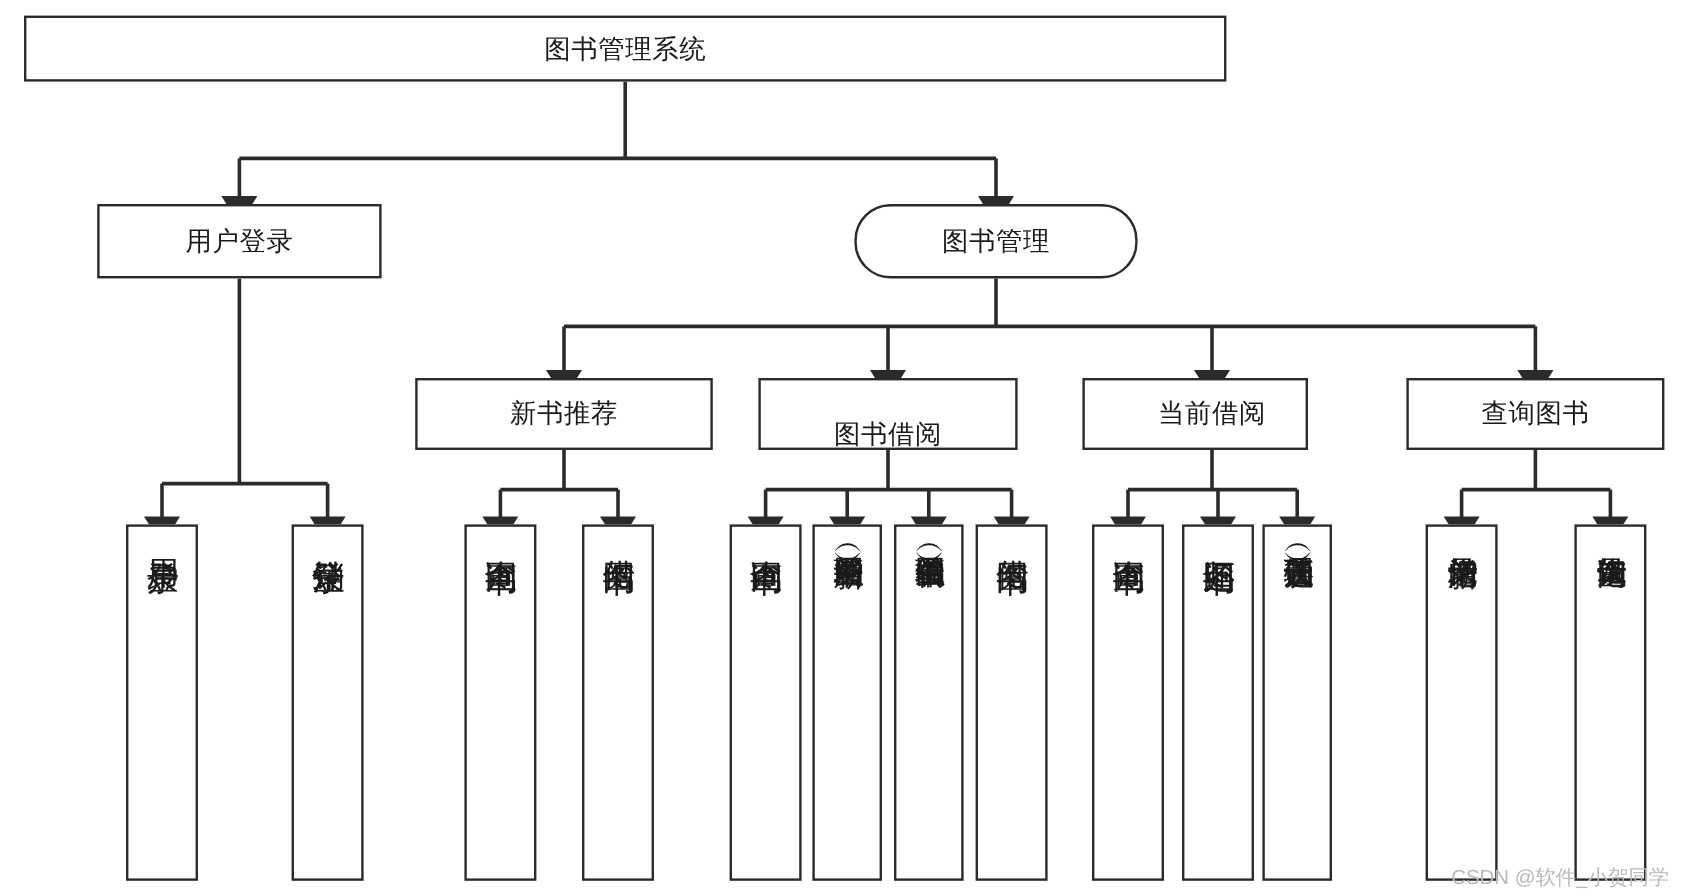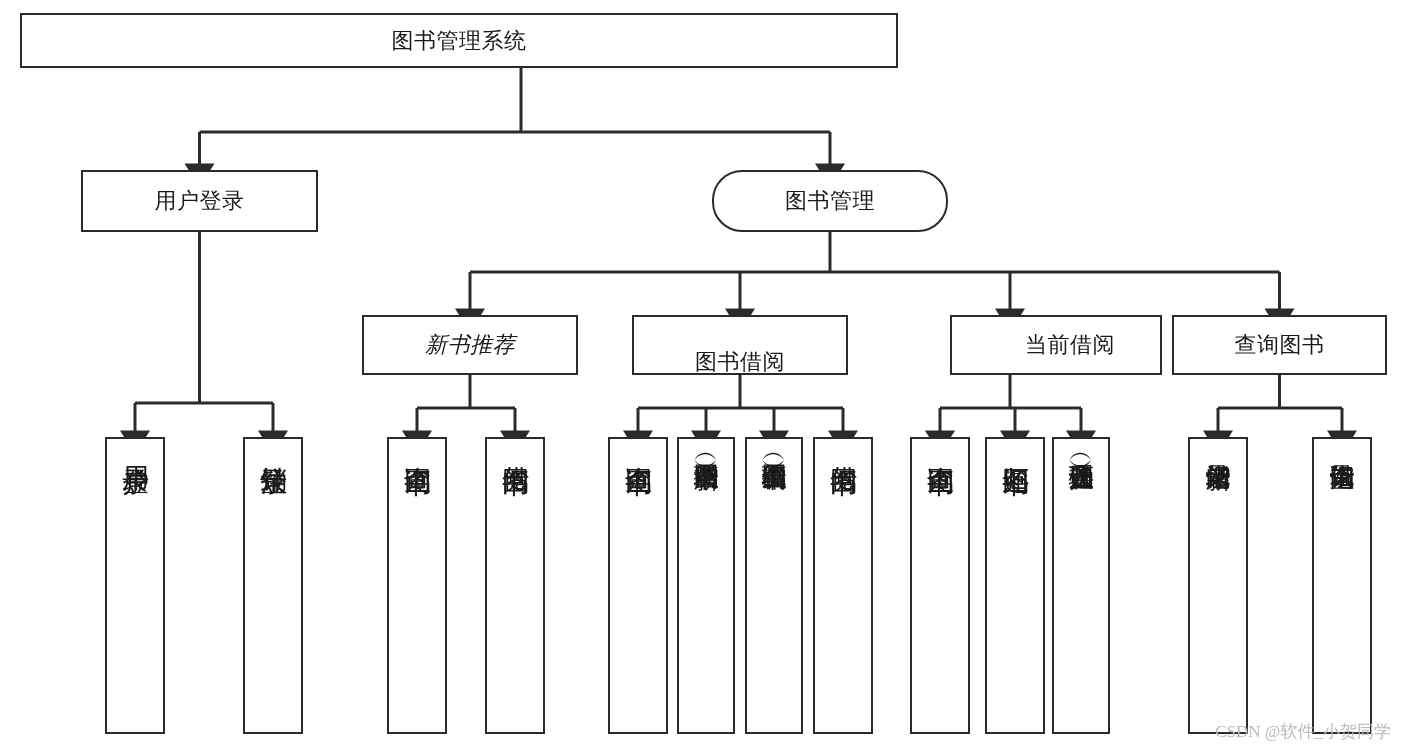--- a/index.html
+++ b/index.html
@@ -61,21 +61,21 @@
     letter-spacing: 0px;
   }
   .watermark {
     position: absolute;
     right: 14px;
     bottom: 4px;
     font-size: 17px;
     color: #b9b9b9;
     white-space: nowrap;
     z-index: 3;
-    font-family: Liberation Serif, serif;
+    font-family: Liberation Sans, sans-serif;
   }
 </style>
 </head>
 <body>
 
 <div id="canvas">
 
   <svg id="wires" viewBox="0 0 1405 747" xmlns="http://www.w3.org/2000/svg">
     <defs>
       <marker id="arrow" markerWidth="9" markerHeight="10" refX="1.2" refY="5" orient="auto" markerUnits="strokeWidth">
@@ -113,36 +113,36 @@
         <path d="M1015,408 L1015,434" marker-end="url(#arrow)"></path>
         <path d="M1081,408 L1081,434" marker-end="url(#arrow)"></path>
         <path d="M1279.5,375 L1279.5,408"></path>
         <path d="M1218,408 L1342,408"></path>
         <path d="M1218,408 L1218,434" marker-end="url(#arrow)"></path>
         <path d="M1342,408 L1342,434" marker-end="url(#arrow)"></path>
       </g>
   </svg>
 
   <div id="node-layer">
-      <div class="node horiz" style="left: 20px; top: 13px; width: 878px; height: 55px;">
+      <div class="node horiz" style="left: 20px; top: 13px; width: 1002px; height: 55px;">
         <span class="label">图书管理系统</span>
       </div>
       <div class="node horiz" style="left: 81px; top: 170px; width: 237px; height: 62px;">
         <span class="label">用户登录</span>
       </div>
       <div class="node horiz" style="left: 712px; top: 170px; width: 236px; height: 62px; border-radius: 30px;">
         <span class="label">图书管理</span>
       </div>
-      <div class="node horiz" style="left: 362px; top: 315px; width: 216px; height: 60px; font-style: italic;">
+      <div class="node horiz" style="left: 346px; top: 315px; width: 248px; height: 60px;">
         <span class="label">新书推荐</span>
       </div>
       <div class="node horiz" style="left: 632px; top: 315px; width: 216px; height: 60px; align-items: flex-end;">
         <span class="label">图书借阅</span>
       </div>
-      <div class="node horiz" style="left: 950px; top: 315px; width: 212px; height: 60px; padding-left: 28px;">
+      <div class="node horiz" style="left: 902px; top: 315px; width: 188px; height: 60px; padding-left: 28px;">
         <span class="label">当前借阅</span>
       </div>
       <div class="node horiz" style="left: 1172px; top: 315px; width: 215px; height: 60px;">
         <span class="label">查询图书</span>
       </div>
       <div class="node vert" style="left: 105px; top: 437px; width: 60px; height: 297px;">
         <span class="label">用户登录</span>
       </div>
       <div class="node vert" style="left: 243px; top: 437px; width: 60px; height: 297px;">
         <span class="label">注销登录</span>

